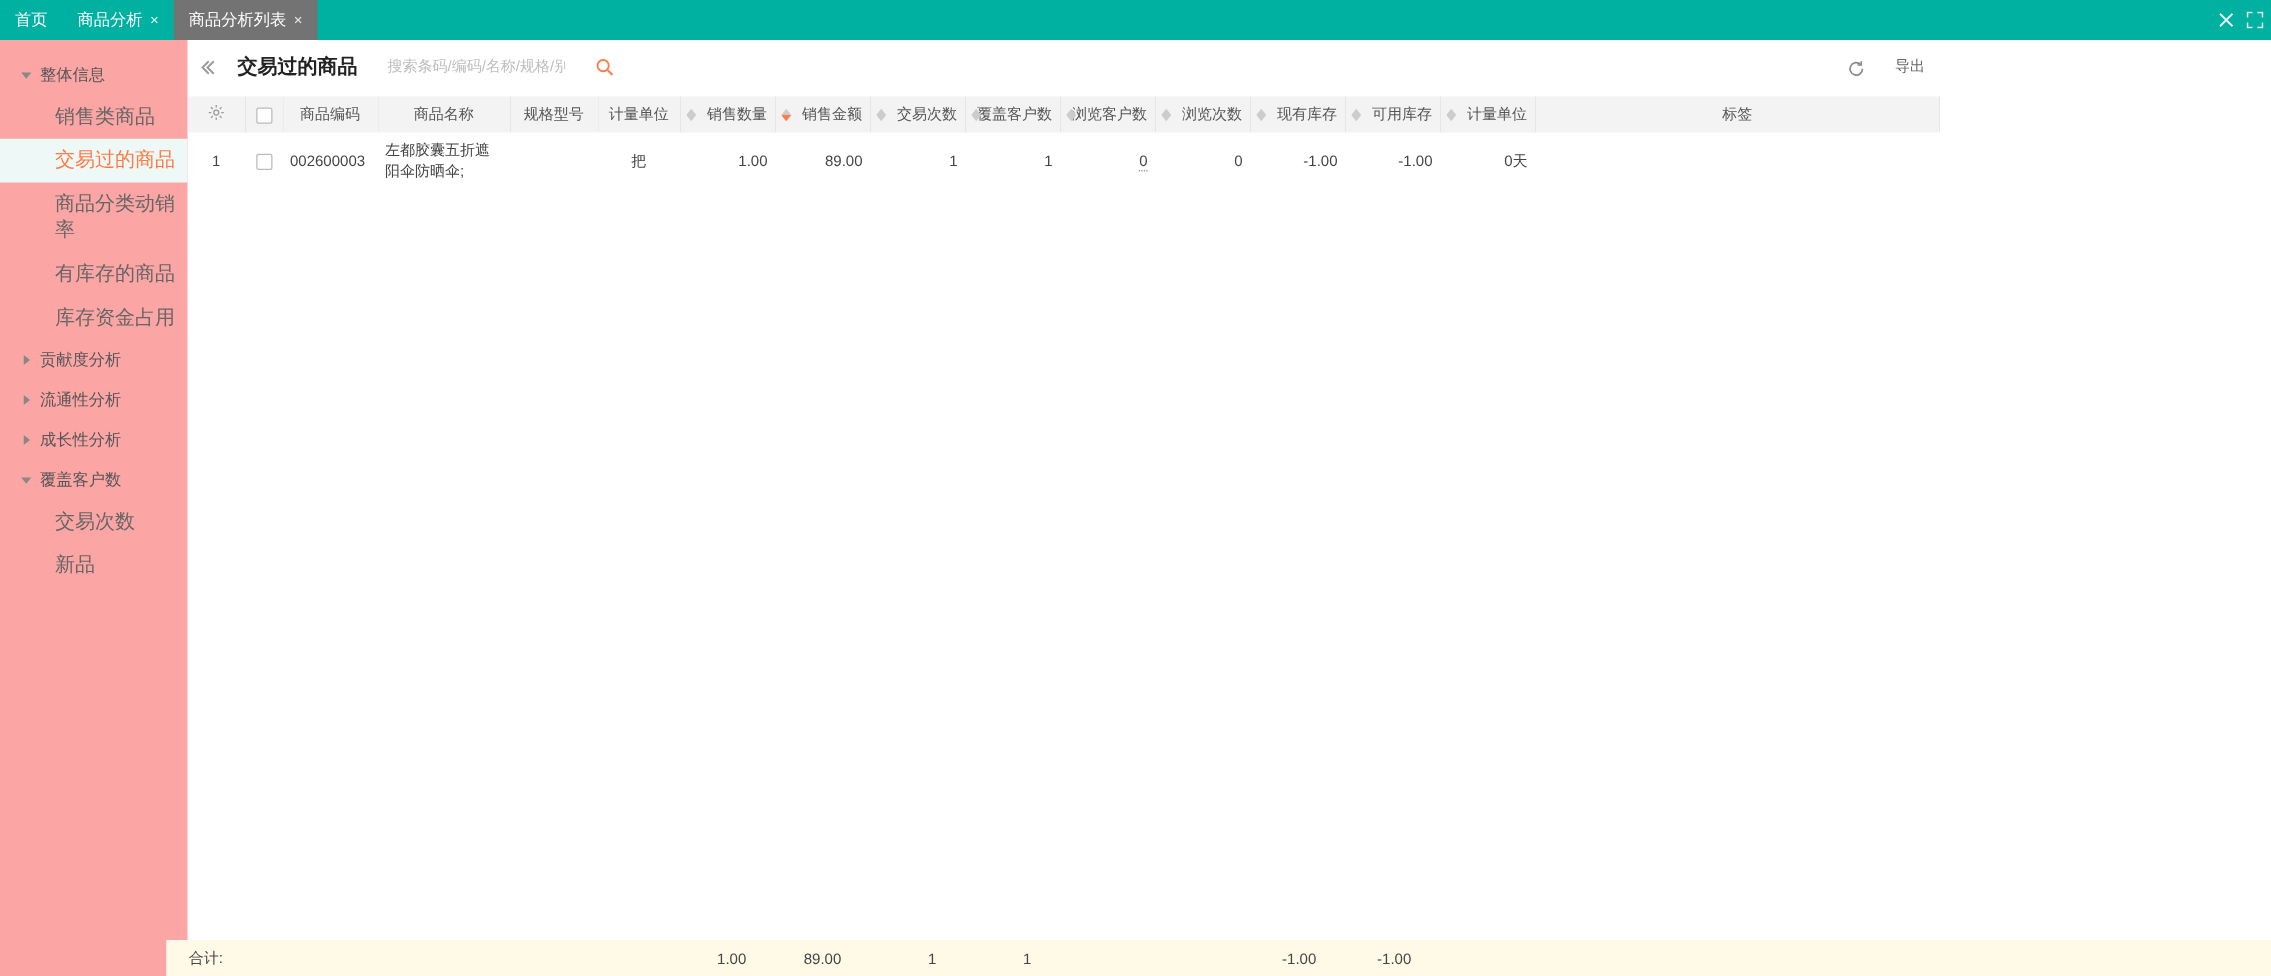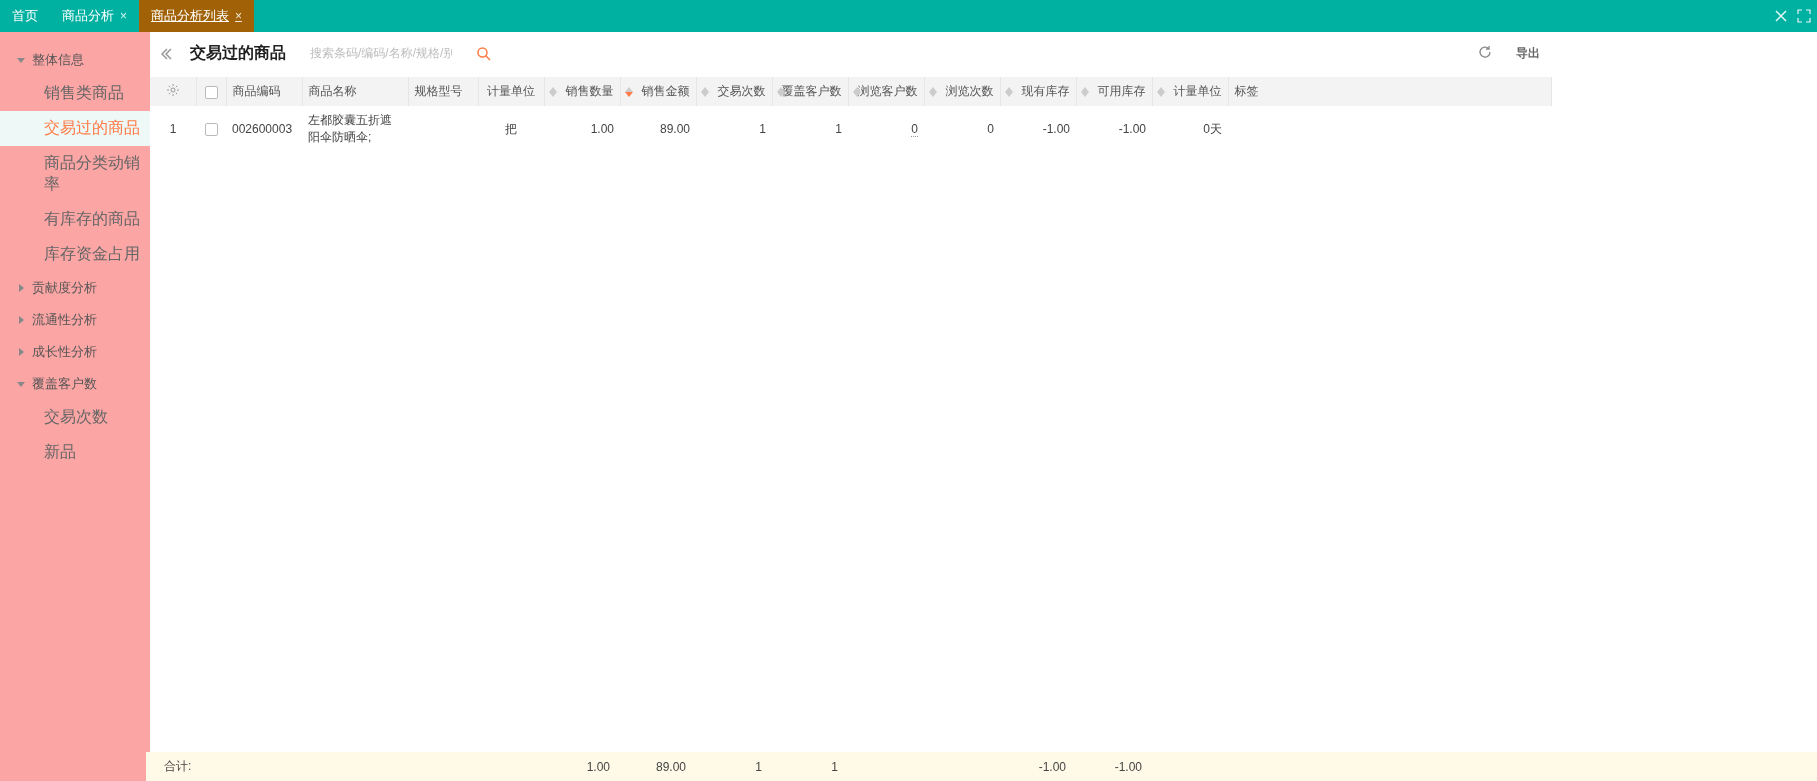--- a/index.html
+++ b/index.html
@@ -1,20 +1,20 @@
 <!DOCTYPE html>
 <html><head>
 <meta charset="utf-8">
 <style>
 * { box-sizing: border-box; margin: 0; padding: 0; }
 body { font-family: "Microsoft YaHei", Arial, sans-serif; font-size: 12px; color: #333; background: #fff; overflow: hidden; }
 
 .tab-bar { display: flex; align-items: center; background: #00b1a1; height: 32px; position: relative; }
 .tab { display: flex; align-items: center; padding: 0 12px; height: 32px; color: #fff; font-size: 13px; cursor: pointer; white-space: nowrap; }
-.tab.active { background: #a16207; text-decoration: underline; }
+.tab.active { background: #737373; }
 .tab .close { margin-left: 6px; font-size: 12px; opacity: .85; cursor: pointer; }
 .tab-bar-right { position: absolute; right: 6px; top: 0; height: 32px; display: flex; align-items: center; gap: 10px; color: #fff; }
 .tab-bar-right .icn { cursor: pointer; opacity: .9; display:inline-flex; }
 
 .app { display: flex; height: calc(781px - 32px); width: 1552px; }
 
 .sidebar { width: 150px; background: #fca5a5; padding-top: 12px; }
 .nav-group { }
 .nav-title { display: flex; align-items: center; padding: 7px 16px; color: #555; font-size: 13px; cursor: pointer; position: relative; }
 .nav-title .chev { margin-right: 6px; display: inline-flex; }
@@ -22,41 +22,41 @@
 .nav-item.active { background: #eef8f6; color: #ff7a45; }
 
 .main { flex: 1; display: flex; flex-direction: column; position: relative; }
 .page-header { display: flex; align-items: center; padding: 10px 12px 12px 6px; gap: 10px; }
 .collapse-btn { width: 20px; text-align: center; cursor: pointer; color: #888; }
 .page-title { font-size: 16px; font-weight: 600; color: #222; margin-left: 4px; }
 .search-wrap { display: flex; align-items: center; margin-left: 10px; position: relative; }
 .search-input { border: none; outline: none; font-size: 12px; padding: 4px 24px 4px 4px; width: 170px; color: #333; border-bottom: 1px solid transparent; }
 .search-input::placeholder { color: #bdbdbd; }
 .search-icon { color: #ff7a45; cursor: pointer; display:inline-flex; }
-.header-right { margin-left: auto; display: flex; align-items: flex-start; gap: 24px; color: #666; cursor: pointer; font-weight: bold; }
+.header-right { margin-left: auto; display: flex; align-items: flex-end; gap: 24px; color: #666; cursor: pointer; }
 .header-right .ref-icn { display:inline-flex; color:#888; }
 
 .table-wrap { flex: 1; overflow: hidden; position: relative; }
 table.grid { width: 100%; border-collapse: collapse; table-layout: fixed; }
-table.grid th { background: #f3f3f3; font-weight: normal; color: #555; font-size: 12px; padding: 6px 6px; border-right: 1px solid #e6e6e6; text-align: left; position: relative; height: 26px; }
+table.grid th { background: #f3f3f3; font-weight: normal; color: #555; font-size: 12px; padding: 6px 6px; border-right: 1px solid #e6e6e6; text-align: center; position: relative; height: 26px; }
 table.grid th.num, table.grid td.num { text-align: right; }
 table.grid th.center, table.grid td.center { text-align: center; }
 table.grid td { padding: 6px 6px; font-size: 12px; color: #444; border-bottom: 0; height: 24px; }
 .sort-icn { position:absolute; left:4px; top:50%; transform:translateY(-50%); display:inline-flex; flex-direction:column; gap:0px; line-height:0; }
 .sort-icn svg { display:block; }
 th.has-sort { padding-left: 18px; }
 .sort-active-down polygon.dn { fill:#ff7a45; }
 
 .gear-icn { display:inline-flex; color:#888; }
 .chk { width:13px; height:13px; border:1px solid #bbb; display:inline-block; background:#fff; border-radius:2px; vertical-align:middle; }
 
 .link-cell { color:#444; text-decoration: underline dotted #999; text-underline-offset:3px; cursor:pointer; }
 .red { color: #ff4d2e; }
 
-.footer-row { position: absolute; left: 146px; right: 0; bottom: 0; }
+.footer-row { position: absolute; left: 133px; right: 0; bottom: 0; }
 table.footer { width: 100%; border-collapse: collapse; table-layout: fixed; background: #fffae8; }
 table.footer td { padding: 6px 6px; font-size: 12px; color: #444; height: 22px; }
 table.footer td.num { text-align: right; }
 
 svg { vertical-align: middle; }
 </style>
 </head>
 <body>
 
 <div class="tab-bar">

